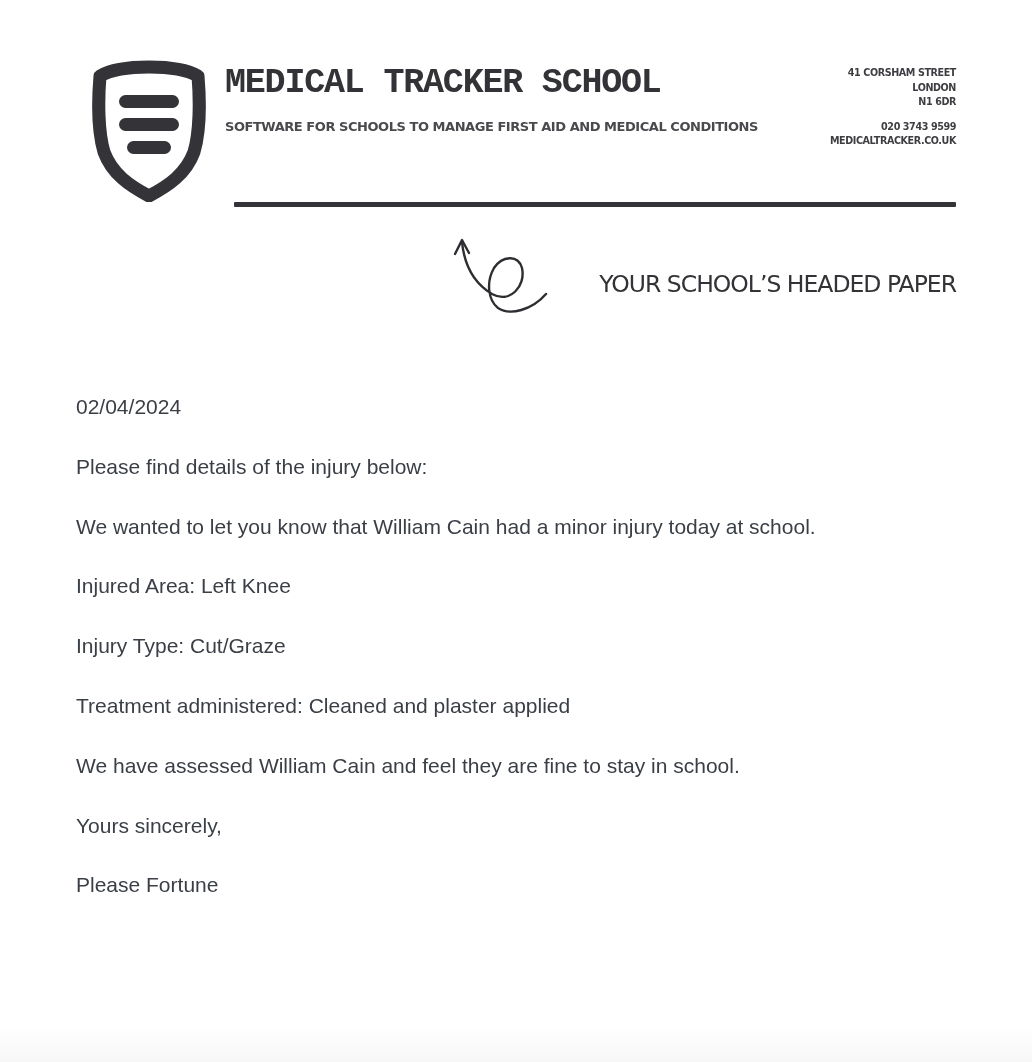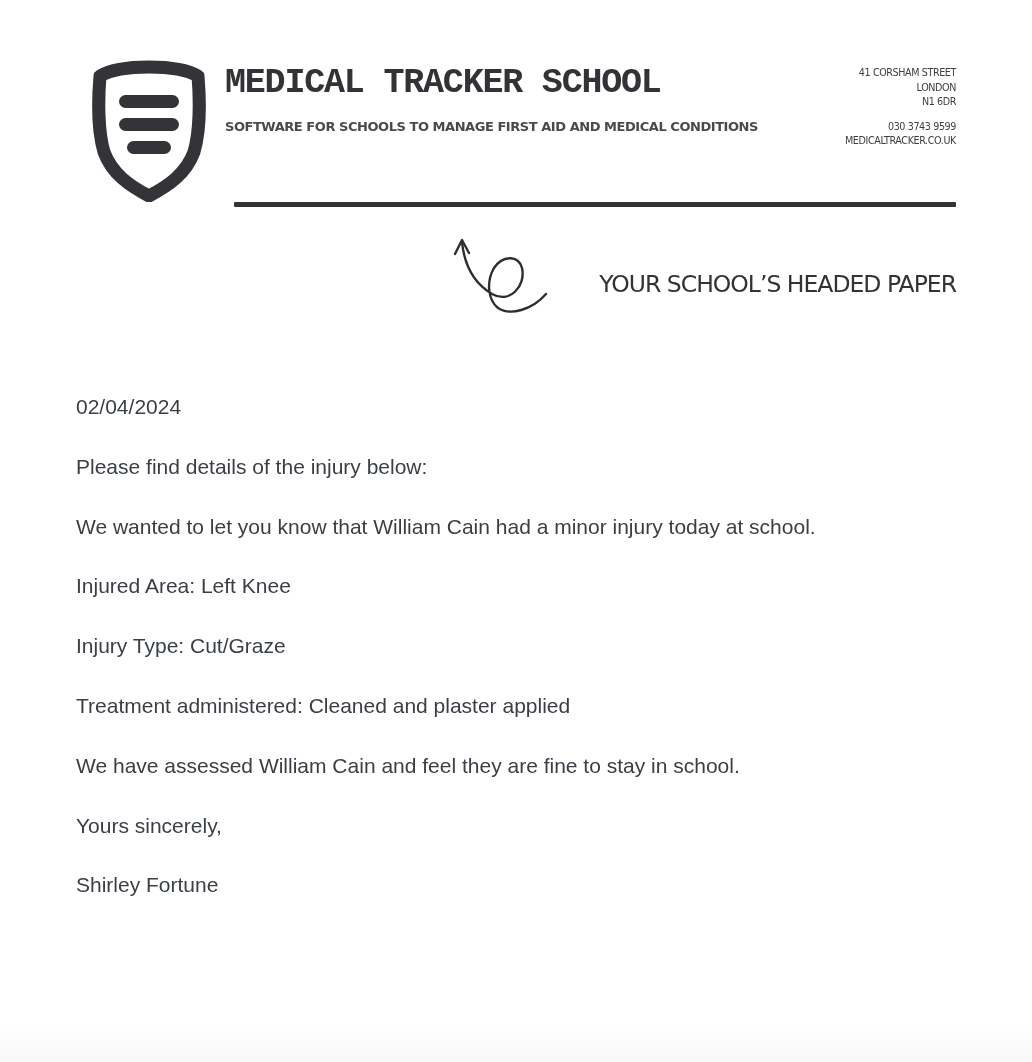--- a/index.html
+++ b/index.html
@@ -15,21 +15,21 @@
     font-family: Liberation Mono, monospace; font-weight: bold; font-size: 35px;
     letter-spacing: -1.2px; color: #333337; line-height: 40px; white-space: nowrap;
   }
   .brand-tagline {
     position: absolute; left: 225px; top: 119px;
     font-family: "DejaVu Sans", sans-serif; font-weight: bold; font-size: 13px;
     letter-spacing: -0.45px; color: #4a4a4e; white-space: nowrap;
   }
   .address {
     position: absolute; right: 76px; top: 66px; text-align: right;
-    font-family: "DejaVu Sans", sans-serif; font-weight: normal; font-size: 9.6px;
+    font-family: "DejaVu Sans", sans-serif; font-weight: bold; font-size: 9.6px;
     letter-spacing: -0.4px; color: #3e3e42; line-height: 14.5px; white-space: nowrap;
   }
   .address .gap { height: 10px; }
   .rule { position: absolute; left: 234px; top: 202px; width: 722px; height: 5px; background: #333338; border-radius: 1px; }
   .scribble { position: absolute; left: 450px; top: 234px; width: 100px; height: 84px; }
   .headed-label {
     position: absolute; right: 76px; top: 270px;
     font-family: "DejaVu Sans", sans-serif; font-weight: normal; font-size: 23.5px;
     letter-spacing: -1px; color: #333337; white-space: nowrap;
   }
@@ -48,21 +48,21 @@
   </svg>
 
   <h1 class="brand-title">MEDICAL TRACKER SCHOOL</h1>
   <div class="brand-tagline">SOFTWARE FOR SCHOOLS TO MANAGE FIRST AID AND MEDICAL CONDITIONS</div>
 
   <div class="address">
     <div>41 CORSHAM STREET</div>
     <div>LONDON</div>
     <div>N1 6DR</div>
     <div class="gap"></div>
-    <div>030 3743 9599</div>
+    <div>020 3743 9599</div>
     <div>MEDICALTRACKER.CO.UK</div>
   </div>
 
   <div class="rule"></div>
 
   <svg class="scribble" viewBox="0 0 100 84">
     <path d="M12 8 C14 28 22 48 42 60 C60 70 76 52 72 34 C68 20 52 22 44 34 C36 48 38 66 48 74 C60 82 82 76 96 60" fill="none" stroke="#2e2e32" stroke-width="2.4" stroke-linecap="round"></path>
     <path d="M5 20 L12 6 L19 19" fill="none" stroke="#2e2e32" stroke-width="2.4" stroke-linecap="round" stroke-linejoin="round"></path>
   </svg>
   <div class="headed-label">YOUR SCHOOL’S HEADED PAPER</div>
@@ -70,14 +70,14 @@
 
 <div class="letter-body">
   <p>02/04/2024</p>
   <p>Please find details of the injury below:</p>
   <p>We wanted to let you know that William Cain had a minor injury today at school.</p>
   <p>Injured Area: Left Knee</p>
   <p>Injury Type: Cut/Graze</p>
   <p>Treatment administered: Cleaned and plaster applied</p>
   <p>We have assessed William Cain and feel they are fine to stay in school.</p>
   <p>Yours sincerely,</p>
-  <p>Shirley Fortune</p>
+  <p>Please Fortune</p>
 </div>
 
 </body></html>

